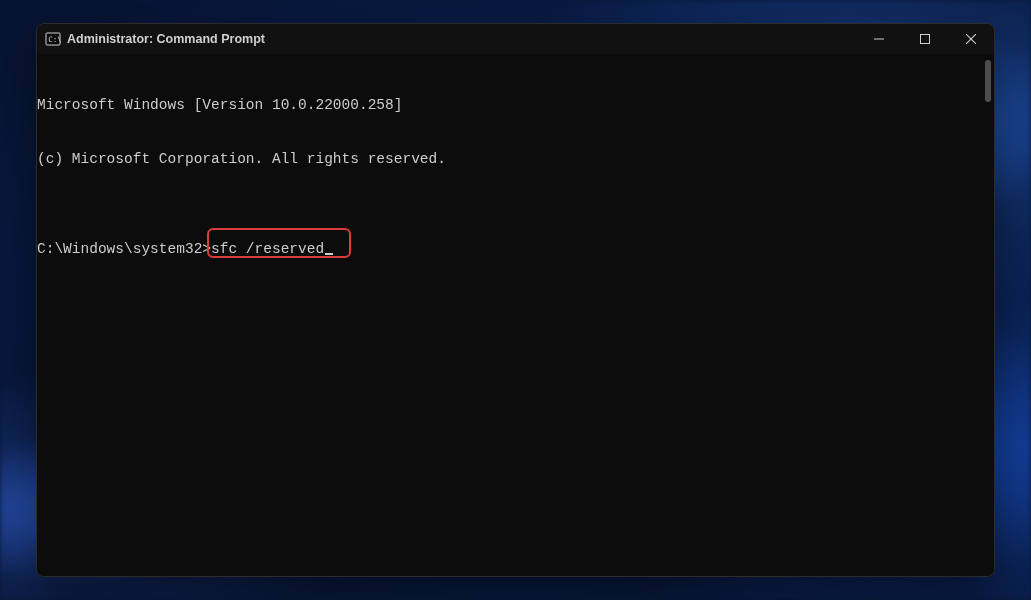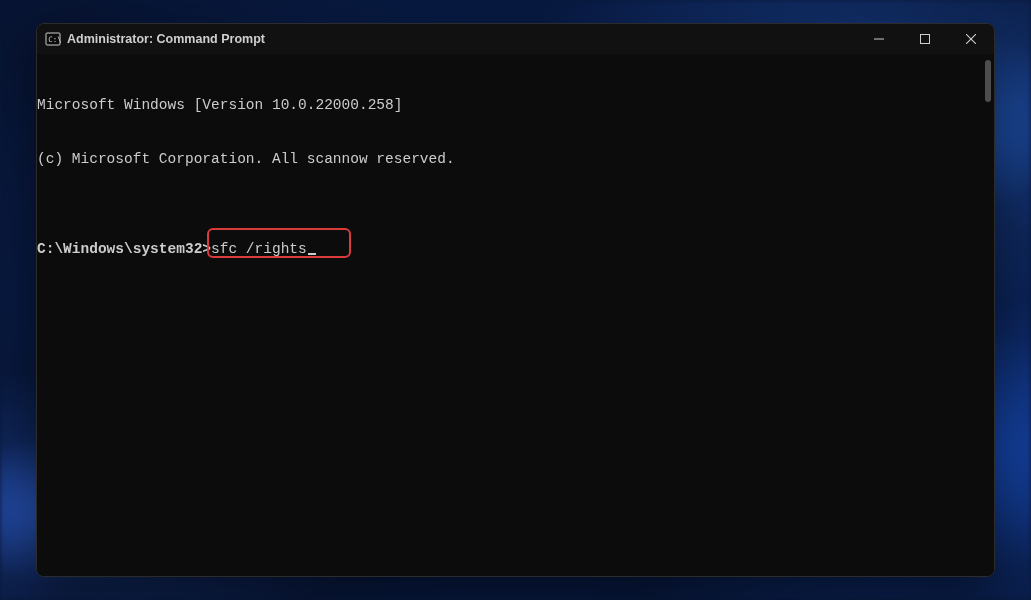--- a/index.html
+++ b/index.html
@@ -76,21 +76,20 @@
       font-size: 14.5px;
       line-height: 18px;
       padding: 6px 8px 8px 0;
       white-space: pre;
     }
     .line {
       padding-left: 0;
     }
     .prompt-path {
       display: inline;
-      font-weight: bold;
     }
     .cmd-wrap {
       display: inline-block;
       position: relative;
     }
     .highlight-box {
       position: absolute;
       border: 2.5px solid #da3b3b;
       border-radius: 6px;
       pointer-events: none;
@@ -155,20 +154,20 @@
     <div class="win-btn close">
       <svg width="10" height="10" viewBox="0 0 10 10">
         <line x1="0" y1="0" x2="10" y2="10" stroke="currentColor" stroke-width="1.1"></line>
         <line x1="10" y1="0" x2="0" y2="10" stroke="currentColor" stroke-width="1.1"></line>
       </svg>
     </div>
   </div>
 
   <div class="terminal">
     <div class="line">Microsoft Windows [Version 10.0.22000.258]</div>
-    <div class="line">(c) Microsoft Corporation. All scannow reserved.</div>
+    <div class="line">(c) Microsoft Corporation. All rights reserved.</div>
     <div class="line"></div>
-    <div class="line"><span class="prompt-path">C:\Windows\system32&gt;</span><span class="cmd-wrap"><span class="highlight-box"></span><span>sfc /rights</span><span class="cursor"></span></span></div>
+    <div class="line"><span class="prompt-path">C:\Windows\system32&gt;</span><span class="cmd-wrap"><span class="highlight-box"></span><span>sfc /reserved</span><span class="cursor"></span></span></div>
 
     <div class="scrollbar-track"></div>
     <div class="scrollbar-thumb"></div>
   </div>
 </div>
 
 </body></html>

